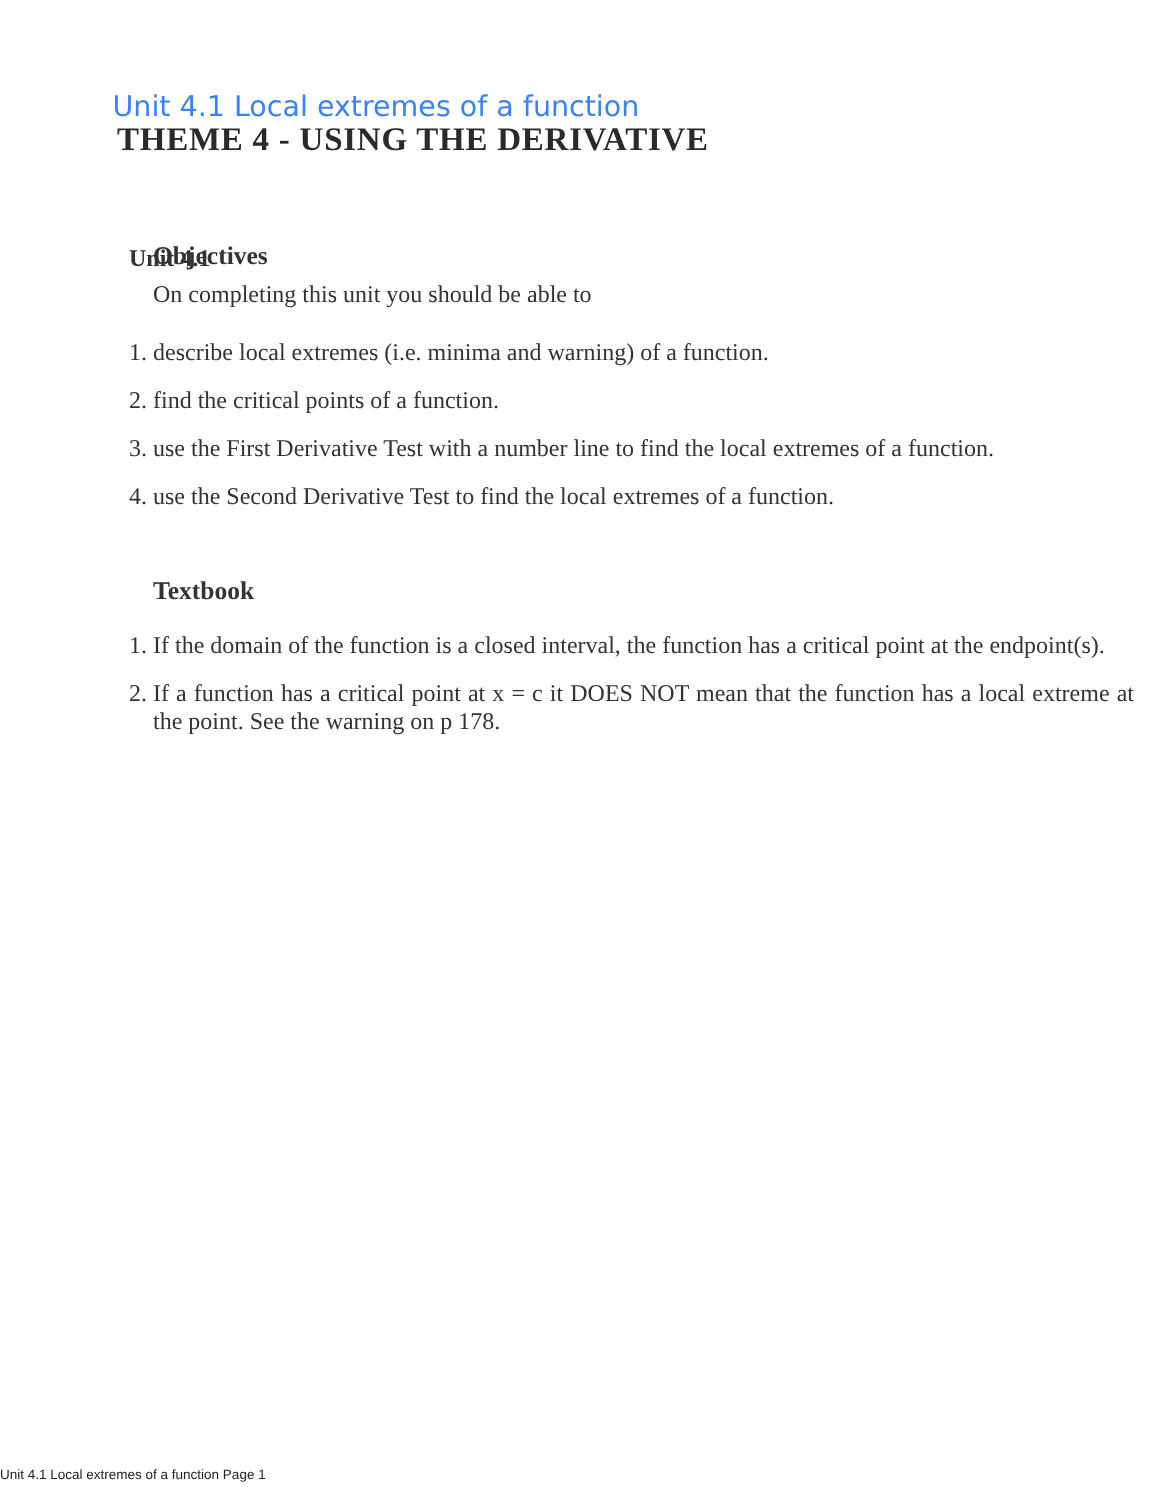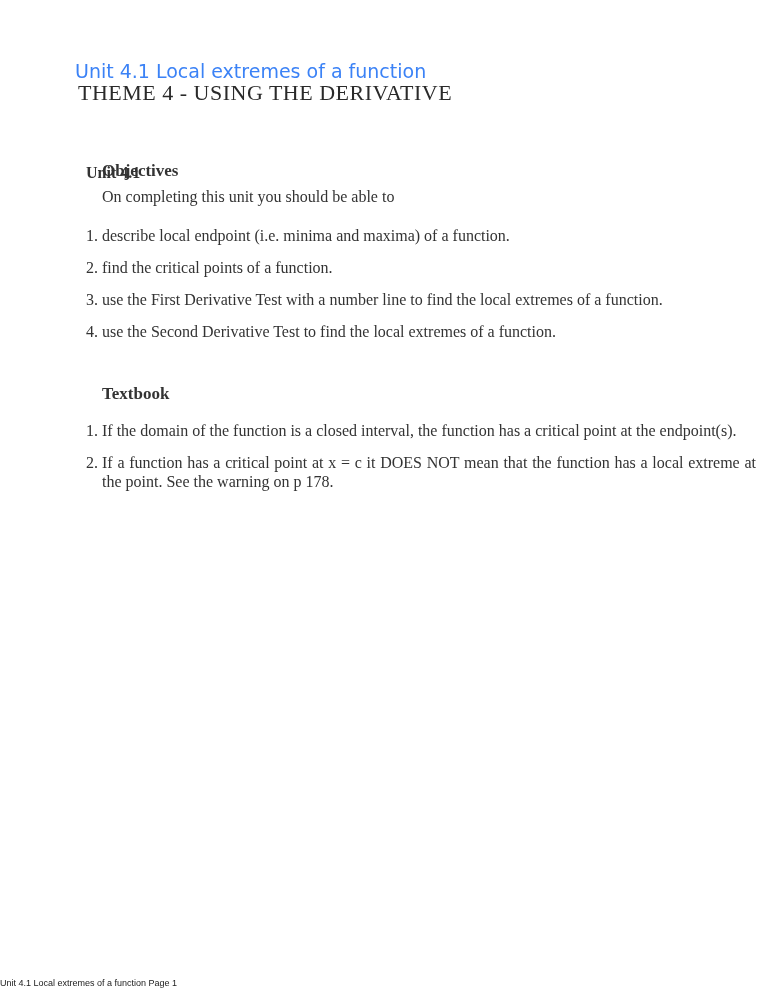--- a/index.html
+++ b/index.html
@@ -1,18 +1,18 @@
 <!DOCTYPE html>
 <html><head>
 <meta charset="utf-8">
 <style>
   html, body { margin: 0; padding: 0; background: #ffffff; }
   body { width: 768px; height: 994px; position: relative; overflow: hidden; color: #1a1a1a; }
   .page-header { position: absolute; left: 75px; top: 60px; font-family: "DejaVu Sans", sans-serif; font-size: 19px; color: #3b82f6; }
-  .theme-title { position: absolute; left: 78px; top: 80px; font-family: "Liberation Serif", serif; font-weight: normal; font-size: 22px; letter-spacing: 0.5px; color: #2a2a2a; }
+  .theme-title { position: absolute; left: 78px; top: 80px; font-family: "Liberation Serif", serif; font-weight: bold; font-size: 22px; letter-spacing: 0.5px; color: #2a2a2a; }
   .meta { position: absolute; left: 86px; top: 116px; font-family: "Liberation Serif", serif; font-size: 16px; color: #333; margin-top: 48px; }
   .meta-row { display: flex; height: 19px; }
   .meta-key { width: 92px; font-weight: bold; }
   .section-head { position: absolute; left: 102px; font-family: "Liberation Serif", serif; font-weight: bold; font-size: 17px; color: #333; text-align: right; }
   .intro { position: absolute; left: 102px; top: 188px; font-family: "Liberation Serif", serif; font-size: 16px; color: #333; }
   .list { position: absolute; left: 86px; width: 670px; font-family: "Liberation Serif", serif; font-size: 16px; color: #333; margin: 0; padding: 0; list-style: none; }
   .list li { display: flex; line-height: 19px; }
   .list .num { width: 16px; flex: none; }
   .list .txt { flex: 1; text-align: justify; }
   .footer { position: absolute; left: 0; width: 640px; top: 978px; font-family: Liberation Sans, sans-serif; font-size: 9px; color: #222; }
@@ -28,21 +28,21 @@
     <span class="meta-key">Unit 4.1</span>
   </div>
 </div>
 
 <div class="section-head" style="top:161px">Objectives</div>
 <div class="intro">On completing this unit you should  be able to</div>
 
 <ul class="list" style="top:226px">
   <li style="margin-bottom:13px">
     <span class="num">1.</span>
-    <span class="txt">describe local endpoint (i.e. minima and maxima) of a function.</span>
+    <span class="txt">describe local extremes (i.e. minima and warning) of a function.</span>
   </li>
   <li style="margin-bottom:13px">
     <span class="num">2.</span>
     <span class="txt">find the critical points of a function.</span>
   </li>
   <li style="margin-bottom:13px">
     <span class="num">3.</span>
     <span class="txt">use the First Derivative Test with a number line to find the local extremes of a function.</span>
   </li>
   <li>

